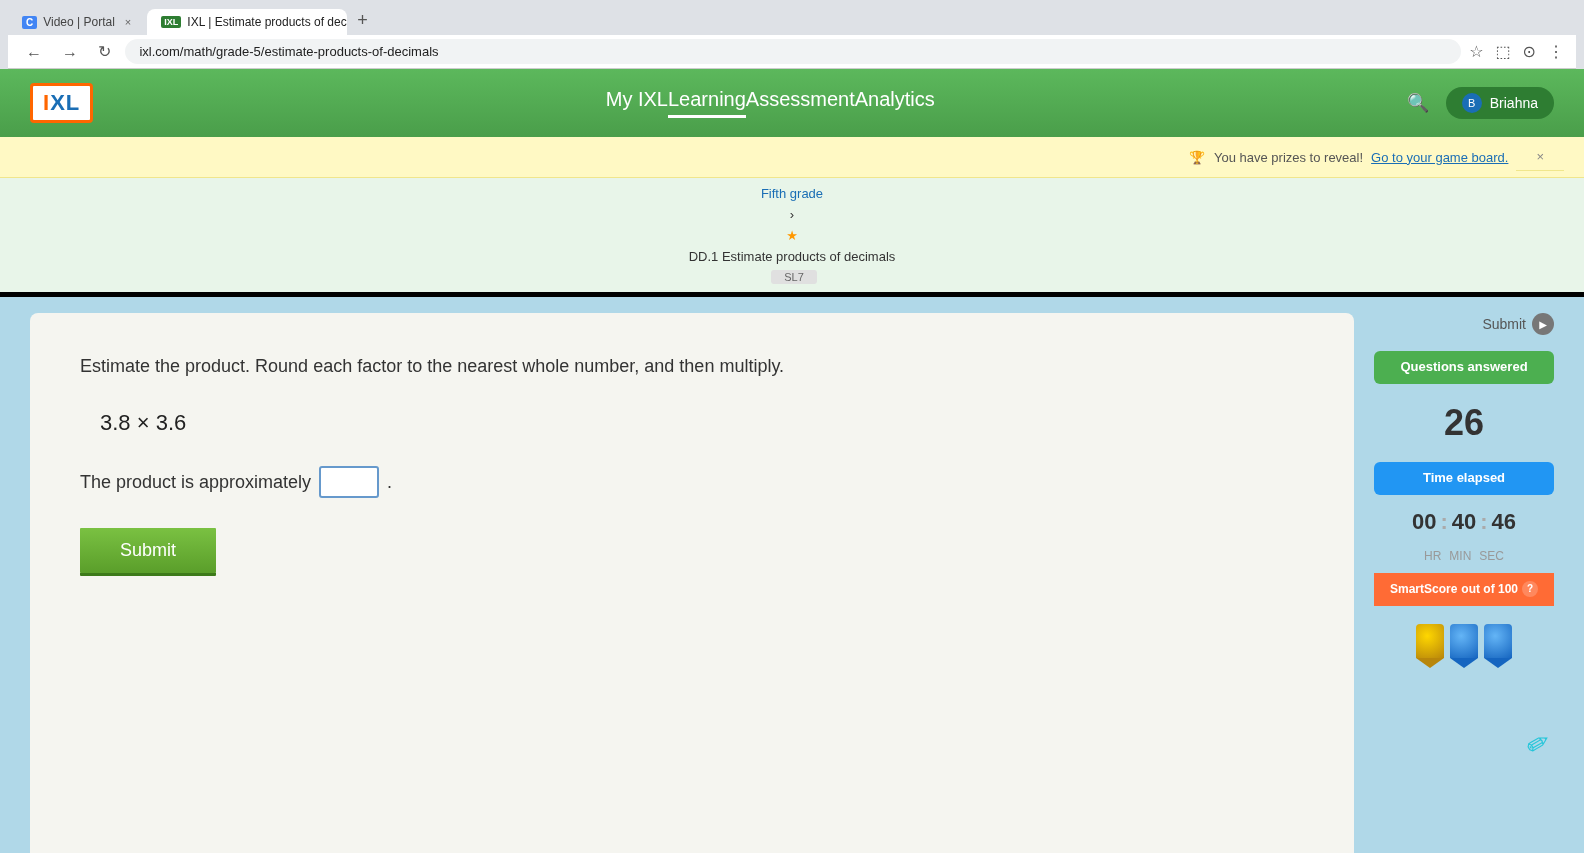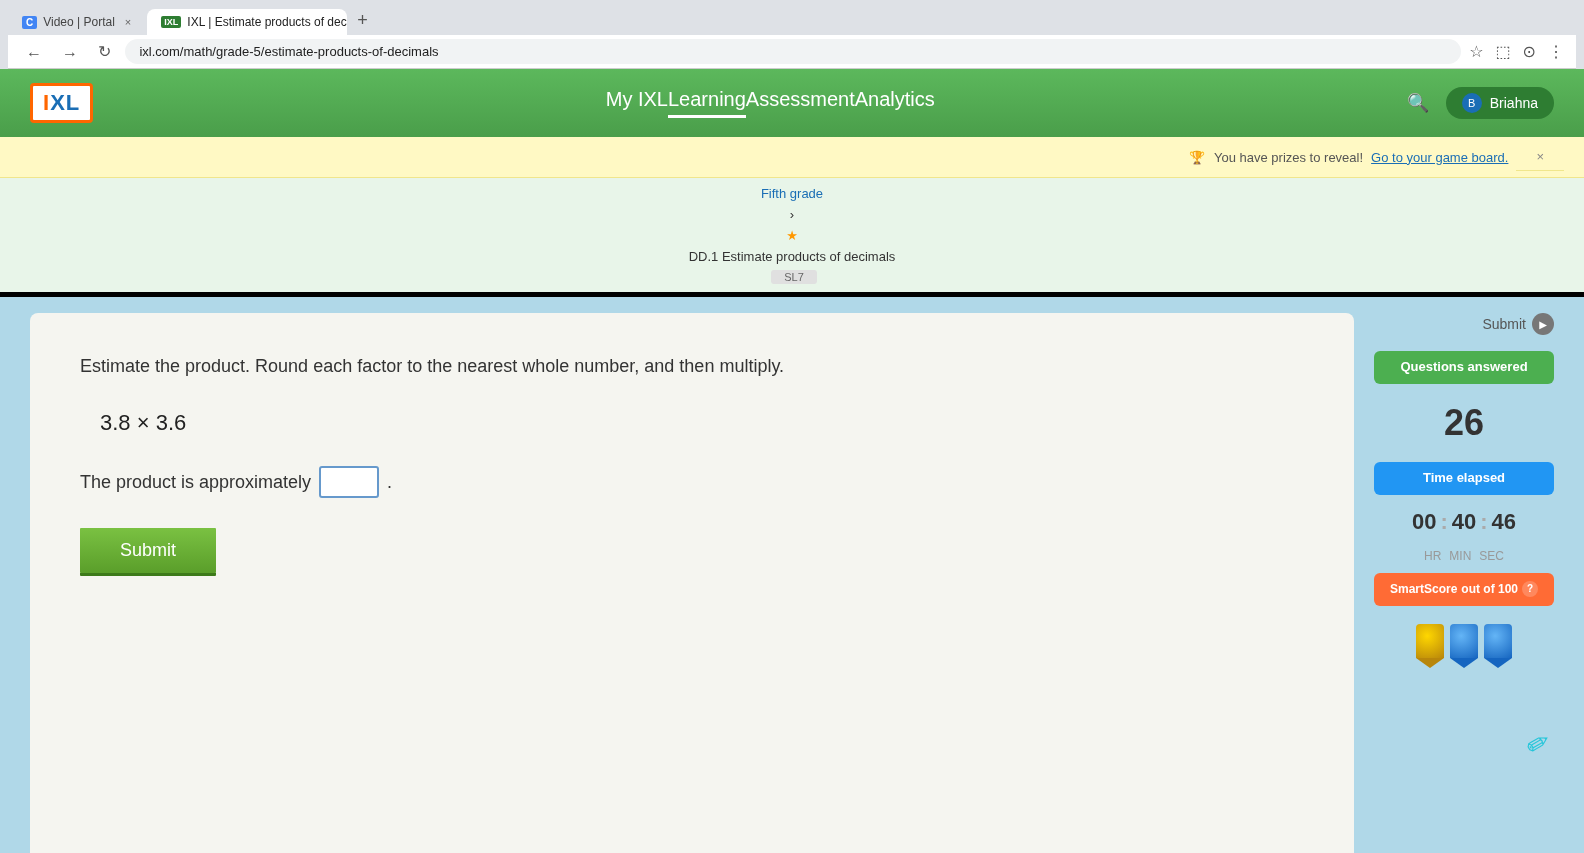--- a/index.html
+++ b/index.html
@@ -298,21 +298,21 @@
       justify-content: center;
       gap: 8px;
       font-size: 12px;
       color: #999;
       text-transform: uppercase;
     }
     .time-sep { color: #aaa; }
 
     .smartscore-box {
       background: #ff6b35;
-      border-radius: 6px;
+      border-radius: 0;
       color: white;
       text-align: center;
       padding: 8px 12px;
       font-size: 12px;
       font-weight: bold;
       line-height: 1.4;
       display: flex;
       align-items: center;
       justify-content: center;
       gap: 4px;

